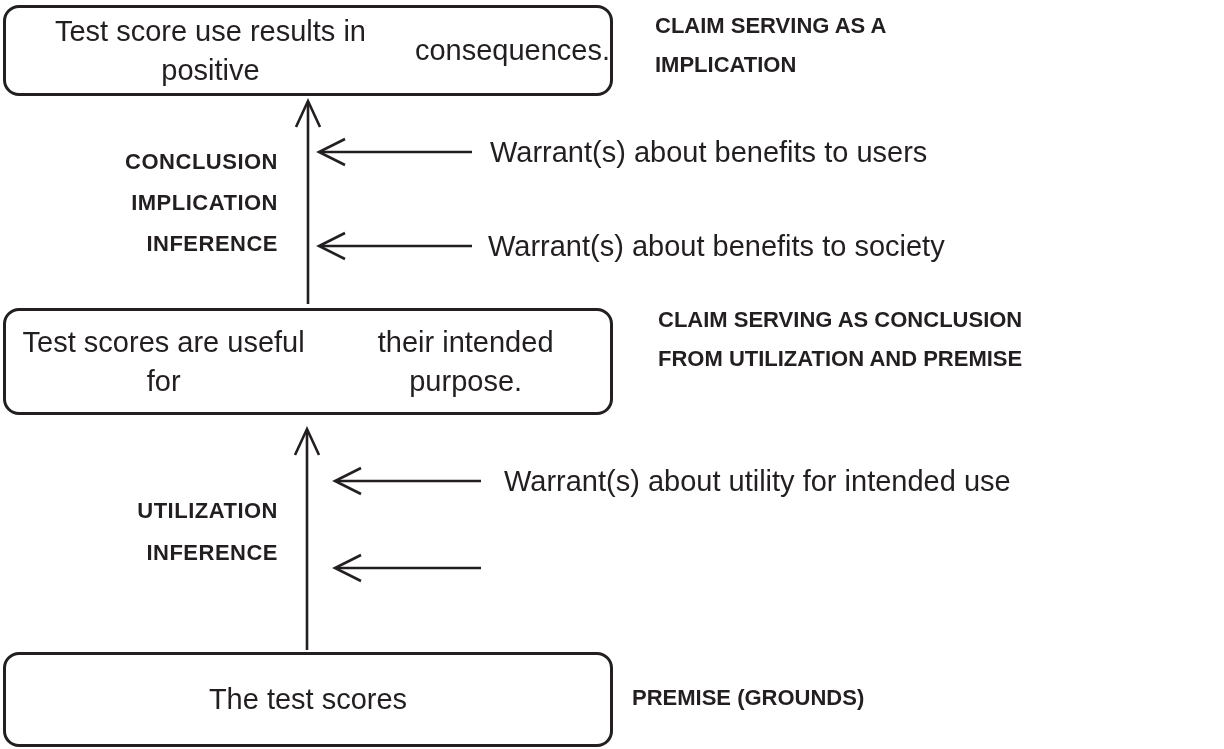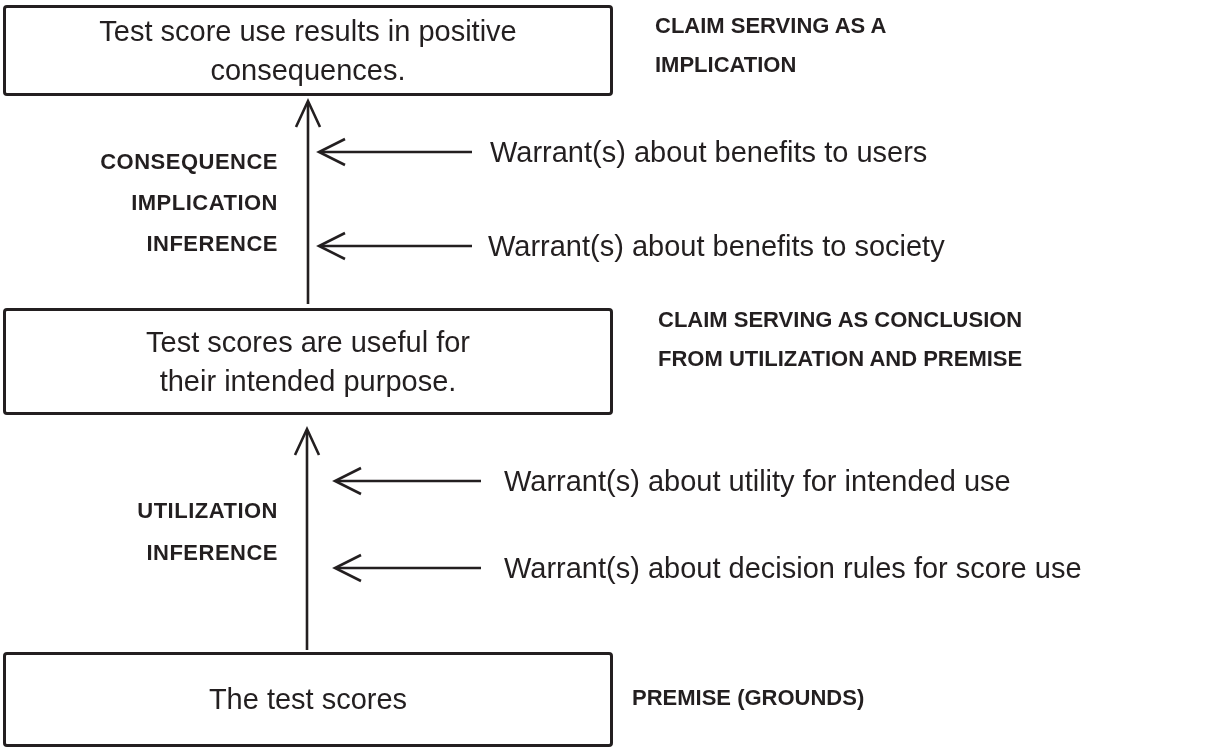--- a/index.html
+++ b/index.html
@@ -22,24 +22,24 @@
     top: 0;
     width: 1224px;
     height: 749px;
     pointer-events: none;
   }
   .node {
     position: absolute;
     left: 3px;
     width: 604px;
     border: 3px solid #231f20;
-    border-radius: 4px;
+    border-radius: 16px;
     background: #ffffff;
     display: flex;
-    flex-direction: column;
+    flex-direction: row;
     align-items: center;
     justify-content: center;
     text-align: center;
     font-size: 29px;
     line-height: 39px;
   }
   .node span { display: block; }
   .node-top    { top: 5px;   height: 85px; }
   .node-middle { top: 308px; height: 101px; }
   .node-bottom { top: 652px; height: 89px; }
@@ -134,28 +134,27 @@
   <div class="side-label label-right-middle">
     <span>CLAIM SERVING AS CONCLUSION</span>
     <span>FROM UTILIZATION AND PREMISE</span>
   </div>
 
   <div class="side-label label-right-bottom">
     <span>PREMISE (GROUNDS)</span>
   </div>
 
   <div class="side-label label-left label-left-consequence">
-    <span>CONSEQUENCE</span>
+    <span>CONCLUSION</span>
     <span>IMPLICATION</span>
     <span>INFERENCE</span>
   </div>
 
   <div class="side-label label-left label-left-utilization">
     <span>UTILIZATION</span>
     <span>INFERENCE</span>
   </div>
 
   <div class="warrant warrant-1">Warrant(s) about benefits to users</div>
   <div class="warrant warrant-2">Warrant(s) about benefits to society</div>
   <div class="warrant warrant-3">Warrant(s) about utility for intended use</div>
-  <div class="warrant warrant-4">Warrant(s) about decision rules for score use</div>
 
 </div>
 
 </body></html>

